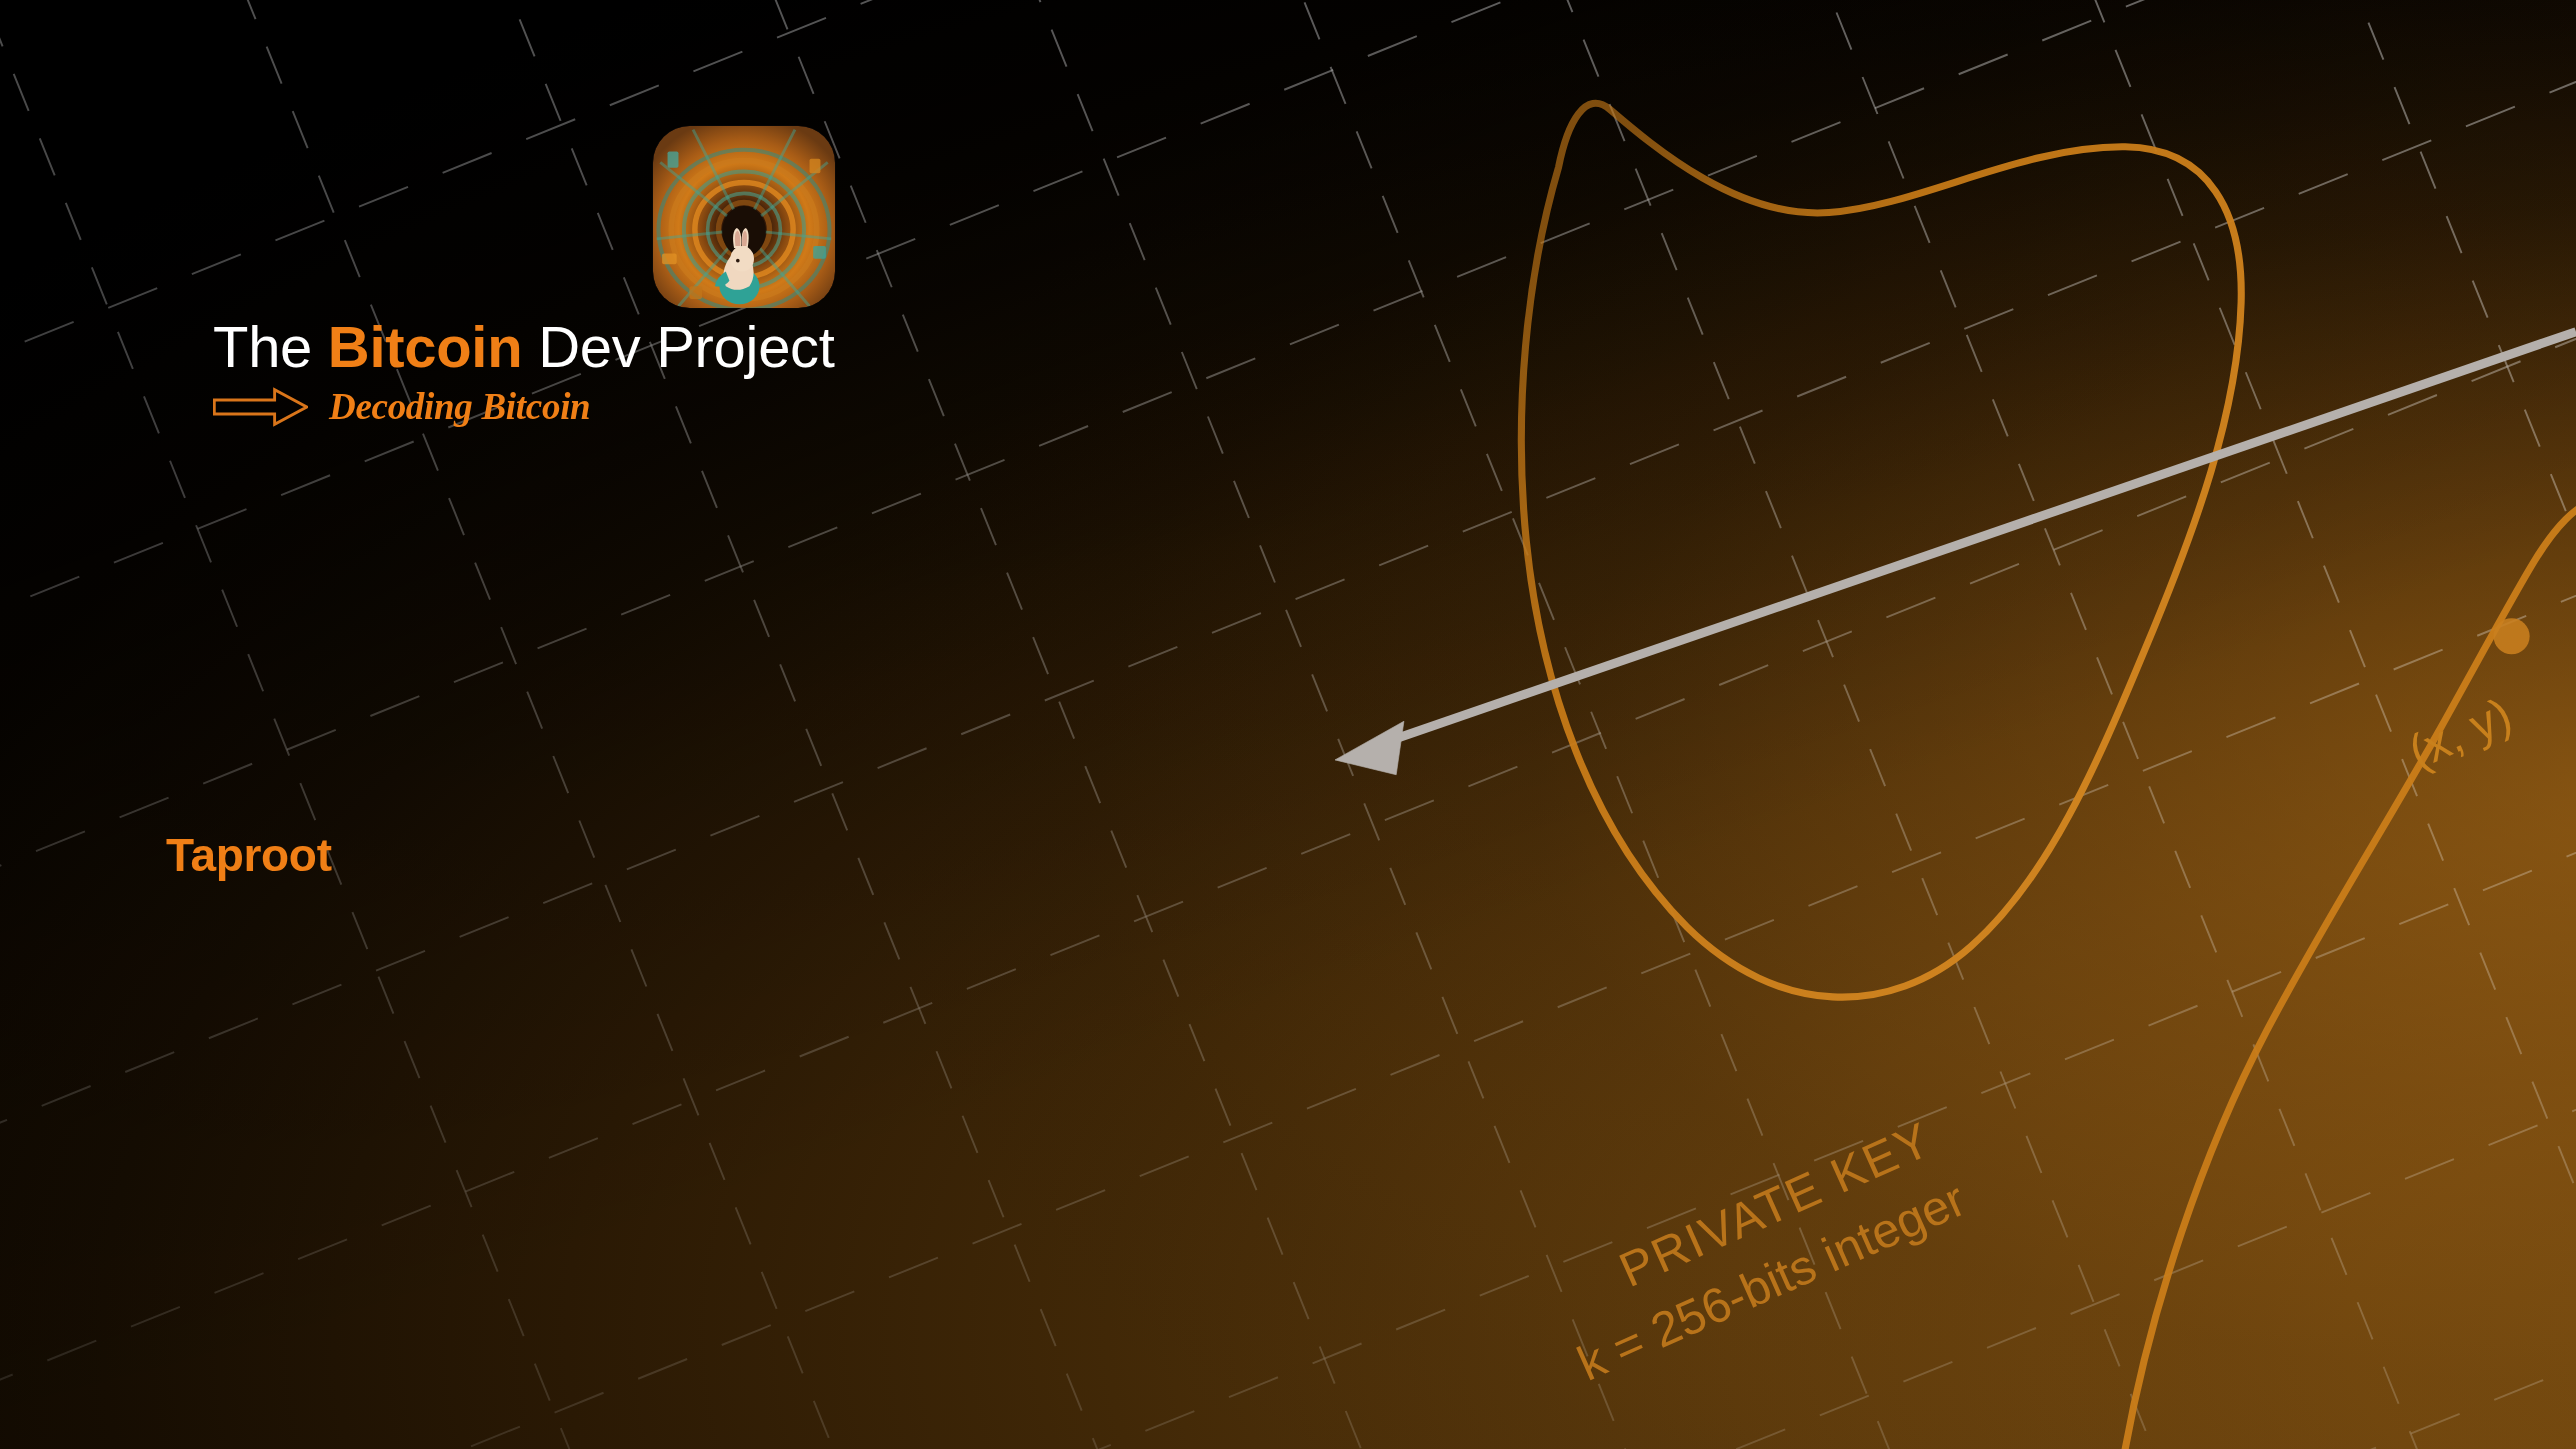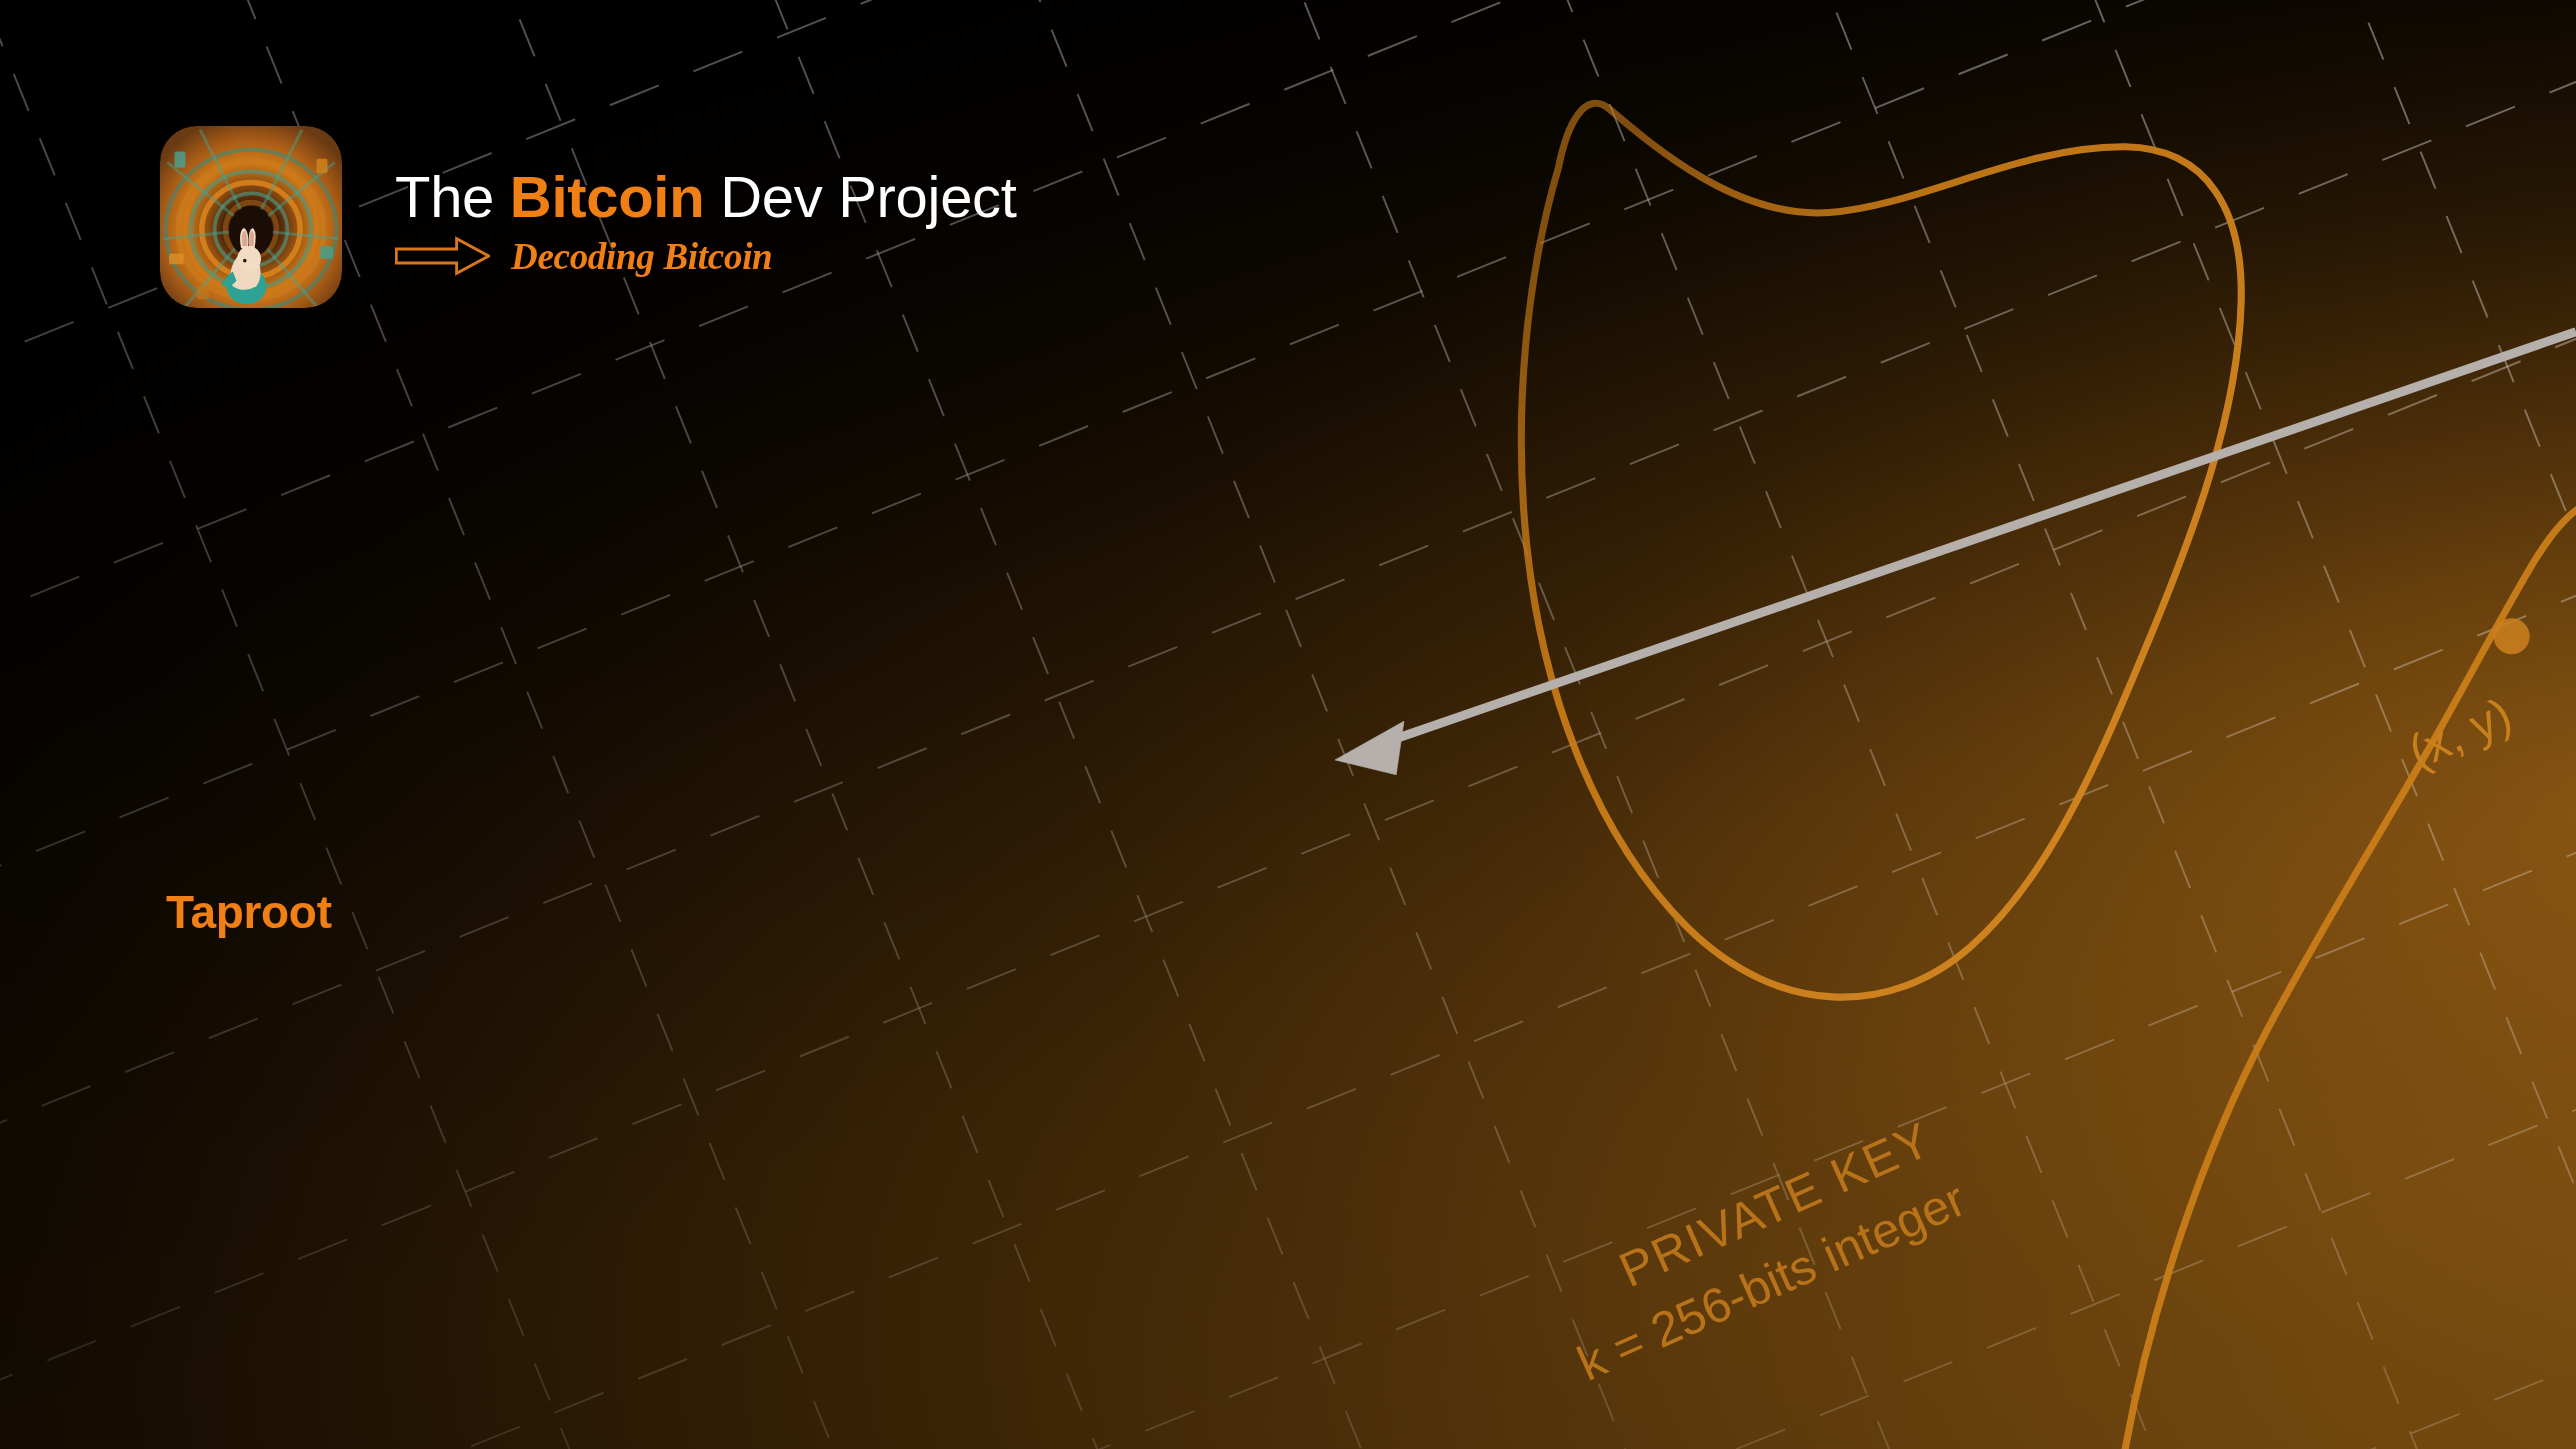--- a/index.html
+++ b/index.html
@@ -67,23 +67,24 @@
     width: 2576px;
     height: 1449px;
   }
 
   
   .header {
     position: absolute;
     left: 160px;
     top: 126px;
     display: flex;
-    align-items: center;
+    align-items: flex-end;
     gap: 0;
     z-index: 20;
+    flex-direction: column;
   }
   .logo-badge {
     position: relative;
     width: 182px;
     height: 182px;
     border-radius: 37px;
     overflow: hidden;
     flex: 0 0 auto;
     background: #1b0d06;
     box-shadow: 0 0 0 0.6px rgba(255,255,255,0.04);
@@ -124,21 +125,21 @@
     font-style: italic;
     font-weight: 700;
     letter-spacing: -0.3px;
     white-space: nowrap;
   }
 
   
   .hero {
     position: absolute;
     left: 166px;
-    top: 889px;
+    top: 832px;
     z-index: 20;
   }
   .eyebrow {
     font-size: 46px;
     line-height: 1;
     font-weight: 700;
     color: #F07F16;
     letter-spacing: -0.3px;
     margin: 0 0 97px 0;
   }

